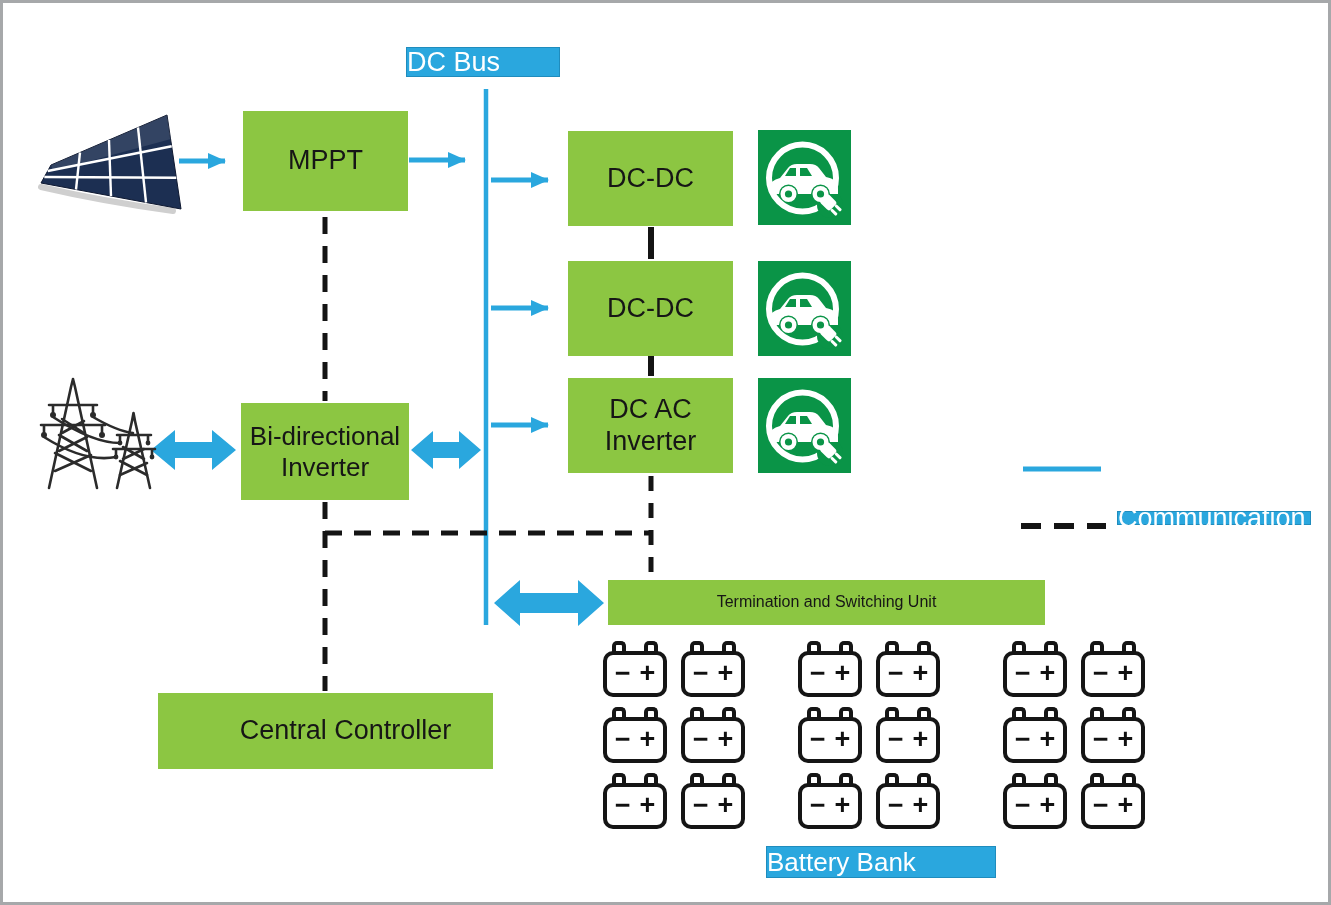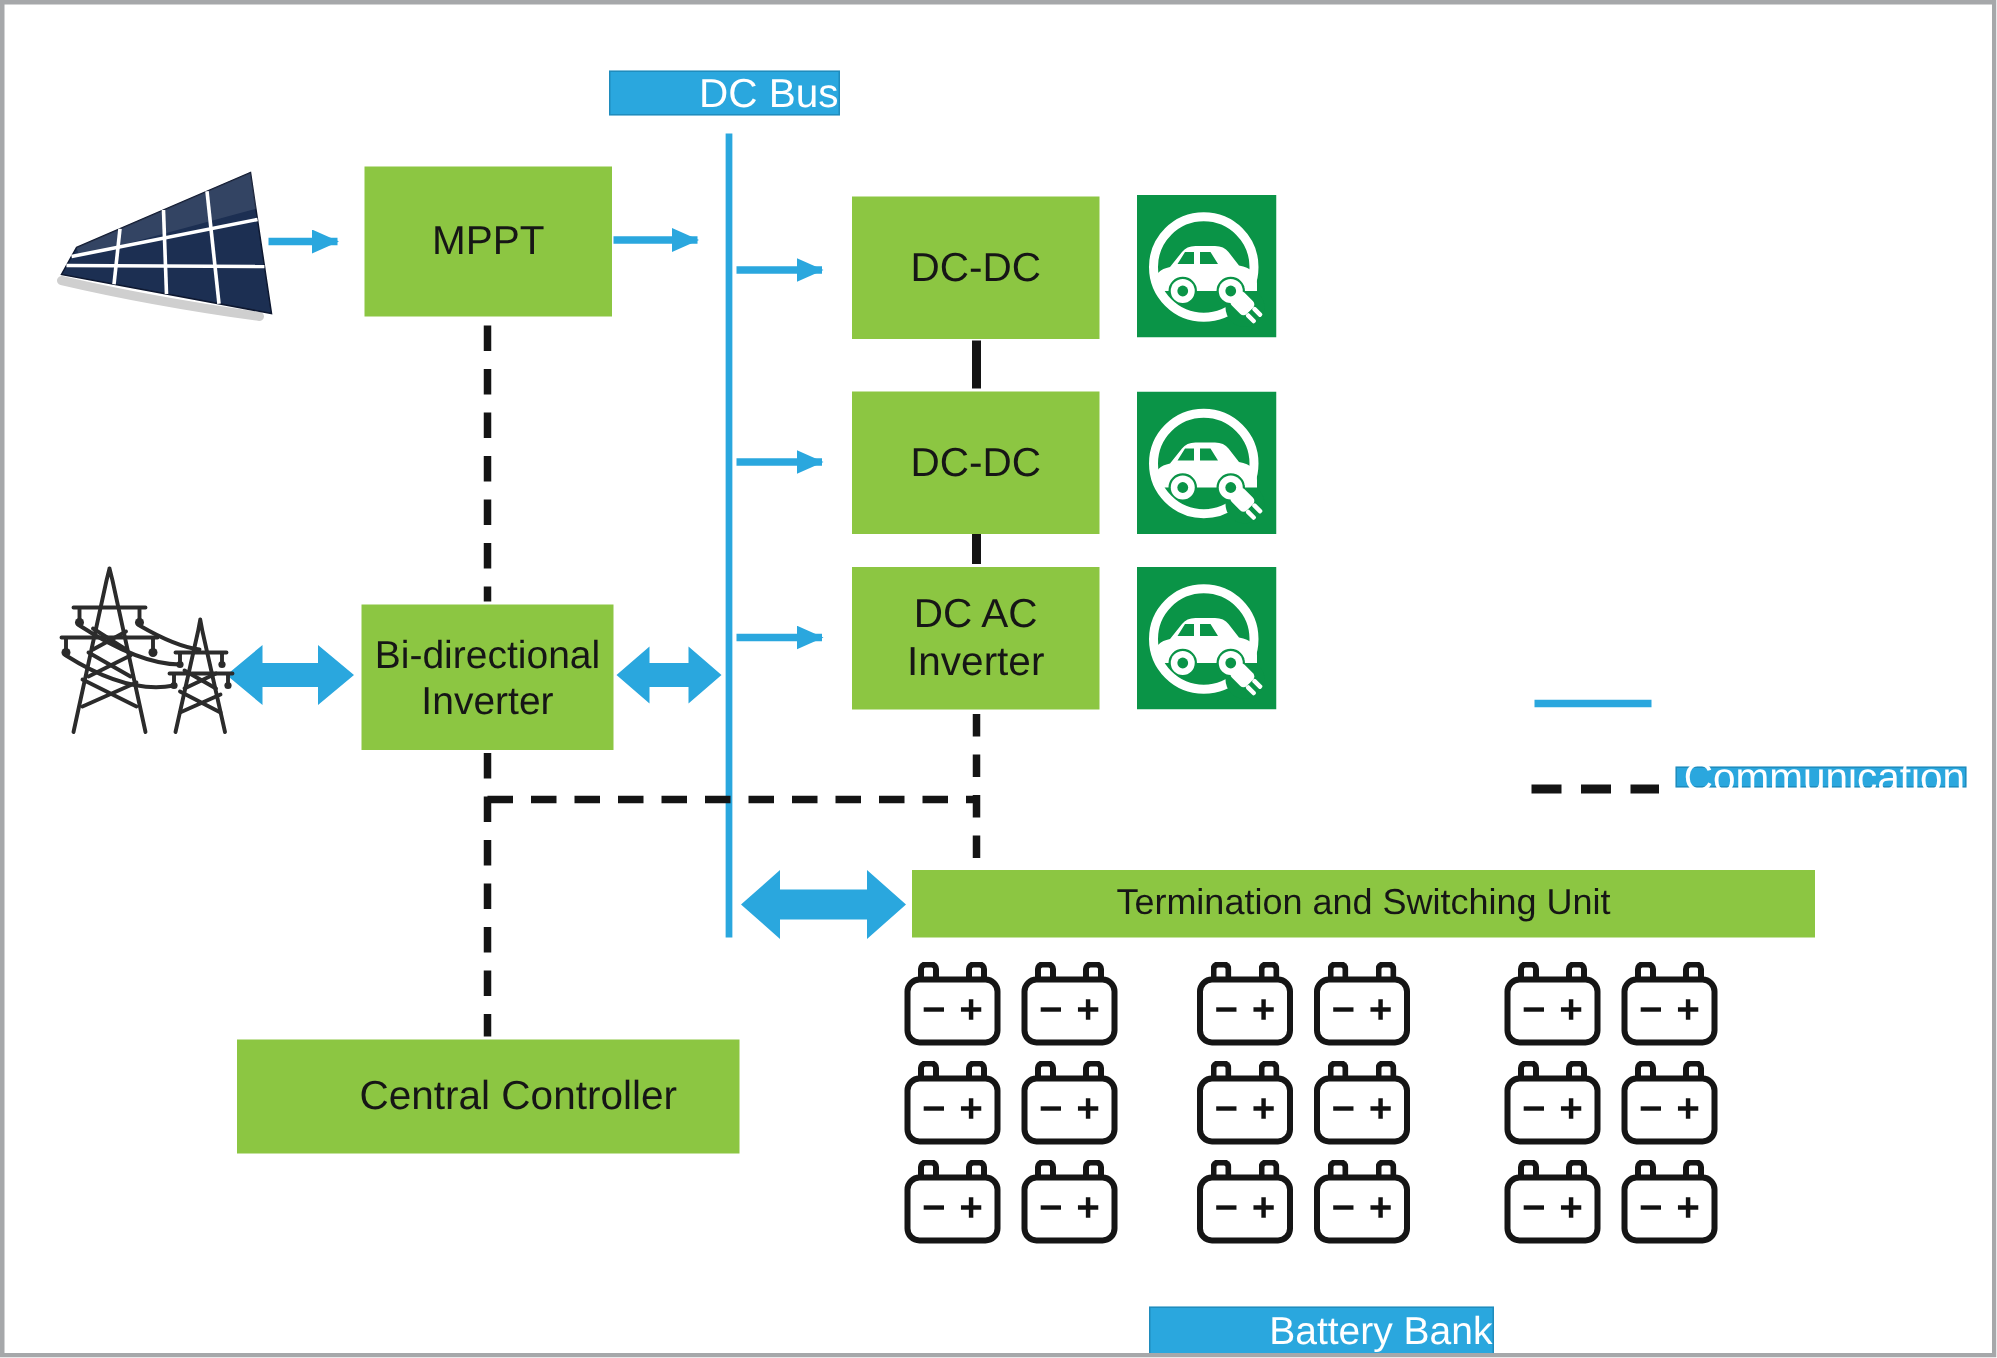--- a/index.html
+++ b/index.html
@@ -18,21 +18,21 @@
     position:absolute; z-index:2;
     background:var(--green,#8CC642);
     display:flex; align-items:center; justify-content:center;
     text-align:center; font-size:27px; line-height:1.18;
     color:#161616; white-space:pre-line;
   }
   .blue-label {
     position:absolute; z-index:3;
     background:var(--blue,#2AA7DE);
     color:#ffffff;
-    display:flex; align-items:center; justify-content:flex-end;
+    display:flex; align-items:center; justify-content:flex-start;
     font-size:26px; line-height:1;
     border:1px solid rgba(0,60,90,.25);
   }
   .icon-box { position:absolute; z-index:2; }
   
   .battery-group {
     position:absolute; z-index:2;
     display:grid;
     grid-template-columns:repeat(2,64px);
     column-gap:14px; row-gap:10px;
@@ -143,29 +143,29 @@
 
   <div class="block" style="left:238px; top:400px; width:168px; height:97px; font-size:26px;">
     <span>Bi-directional
 Inverter</span>
   </div>
 
   <div class="block" style="left:155px; top:690px; width:335px; height:76px;padding-left:40px;">
     <span>Central Controller</span>
   </div>
 
-  <div class="block" style="left:605px; top:577px; width:602px; height:45px; font-size:24px;">
+  <div class="block" style="left:605px; top:577px; width:437px; height:45px; font-size:16px;">
     <span>Termination and Switching Unit</span>
   </div>
 
   <div class="blue-label" style="left:403px; top:44px; width:154px; height:30px; font-size:27px;">
     <span>DC Bus</span>
   </div>
 
-  <div class="blue-label" style="left:763px; top:843px; width:230px; height:32px; font-size:26px;margin-top:25px;">
+  <div class="blue-label" style="left:763px; top:843px; width:230px; height:32px; font-size:26px;">
     <span>Battery Bank</span>
   </div>
 
 
   <div class="blue-label" style="left:1114px; top:508px; width:194px; height:14px; font-size:27px;">
     <span>Communication</span>
   </div>
 
   <svg class="icon-box ev" style="left:755px; top:127px;" width="93" height="95" viewBox="0 0 93 95">
   <rect x="0" y="0" width="93" height="95" fill="#0A9447"></rect>

